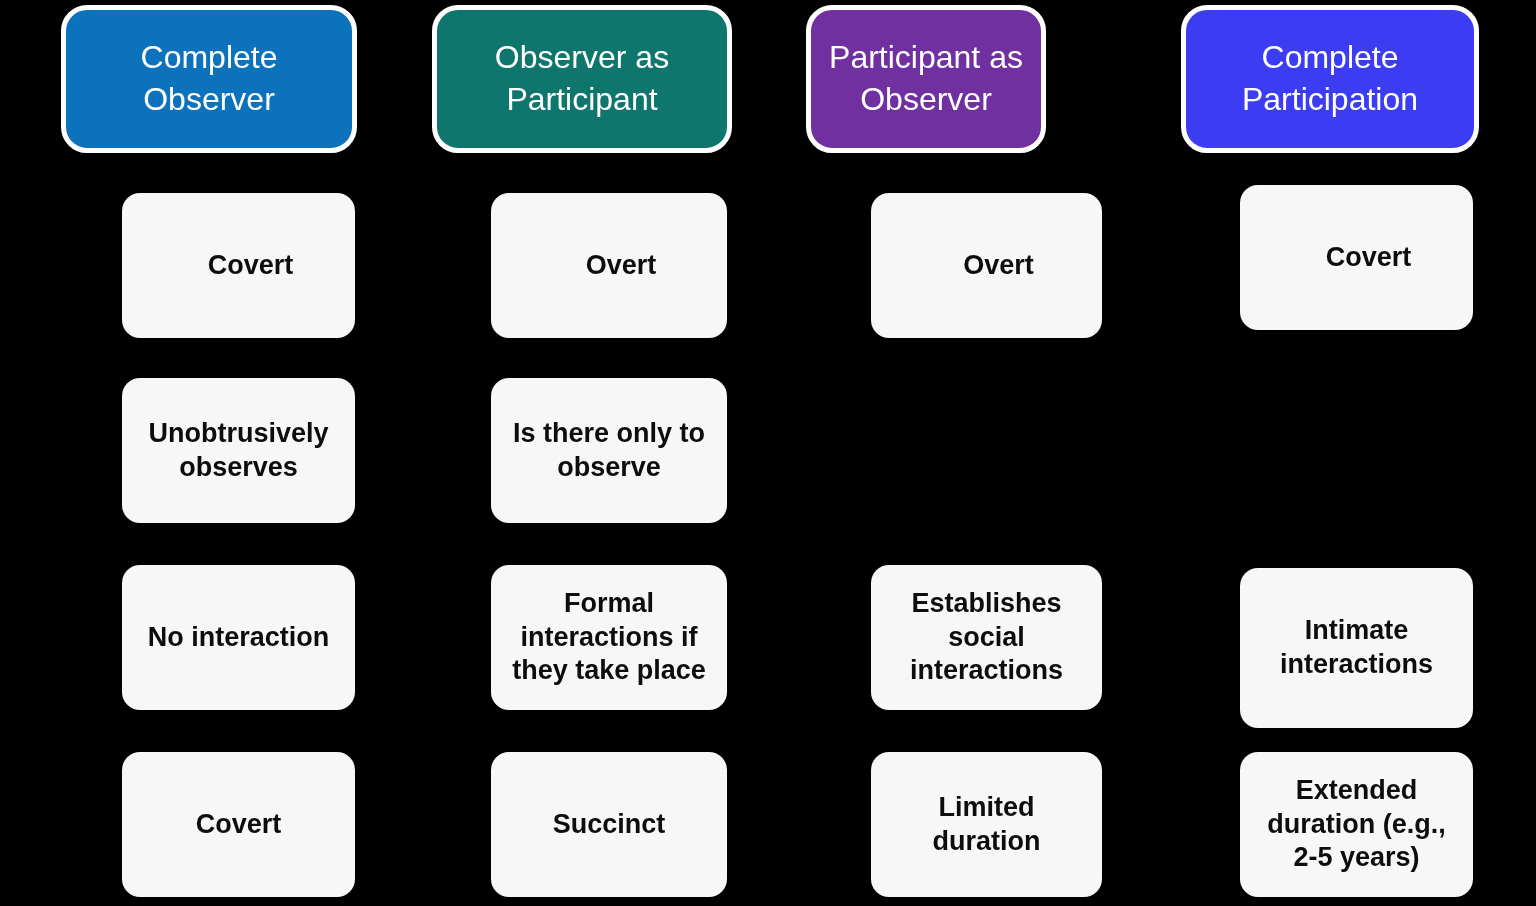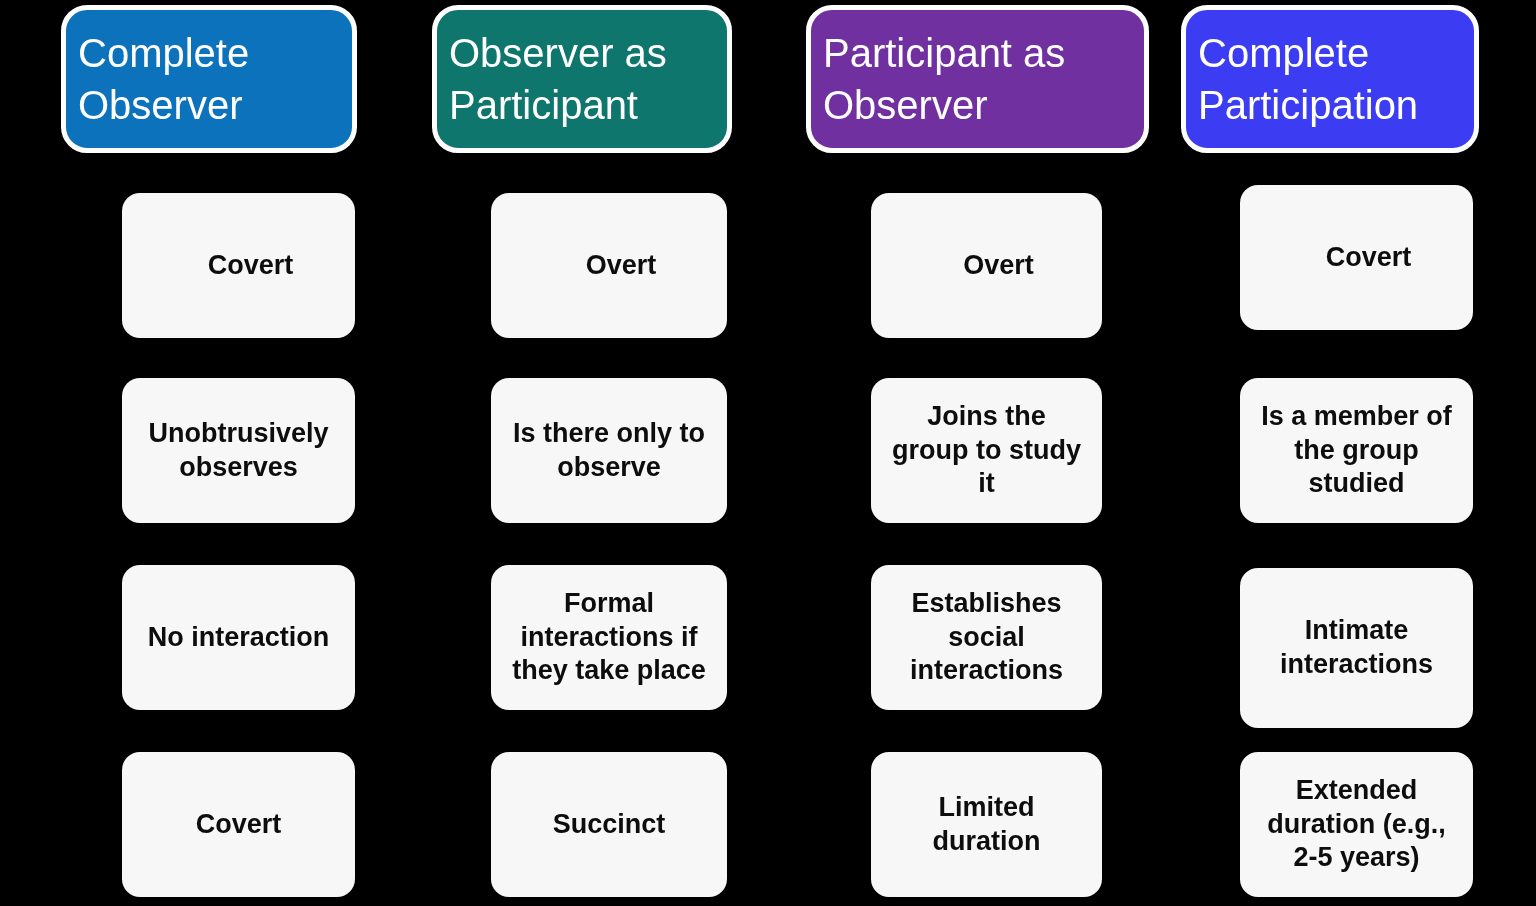--- a/index.html
+++ b/index.html
@@ -18,23 +18,23 @@
   .hdr {
     position: absolute;
     top: 5px;
     height: 148px;
     box-sizing: border-box;
     border: 5px solid #ffffff;
     border-radius: 26px;
     display: flex;
     align-items: center;
     justify-content: center;
-    text-align: left;
+    text-align: center;
     color: #ffffff;
-    font-size: 40px;
+    font-size: 32px;
     line-height: 1.3;
     padding: 0 12px;
     box-shadow: 0 5px 10px rgba(0,0,0,0.55);
   }
   .cell {
     position: absolute;
     height: 145px;
     box-sizing: border-box;
     background: #f7f7f7;
     border-radius: 18px;
@@ -47,21 +47,21 @@
     font-weight: 600;
     line-height: 1.25;
     padding: 8px 16px;
     box-shadow: 3px 4px 6px rgba(0,0,0,0.5);
   }
   
   .c0.hdr  { left: 61px;   width: 296px; }
   .c0.cell { left: 122px;  width: 233px; }
   .c1.hdr  { left: 432px;  width: 300px; }
   .c1.cell { left: 491px;  width: 236px; }
-  .c2.hdr  { left: 806px;  width: 343px; }
+  .c2.hdr  { left: 806px;  width: 240px; }
   .c2.cell { left: 871px;  width: 231px; }
   .c3.hdr  { left: 1181px; width: 298px; }
   .c3.cell { left: 1240px; width: 233px; }
   
   .r0 { top: 193px; padding-left: 40px; }
   .r1 { top: 378px; }
   .r2 { top: 565px; }
   .r3 { top: 752px; }
   
   .c3.r0 { top: 185px; }
@@ -79,23 +79,21 @@
   <div class="cell c0 r3">Covert</div>
 
   <div class="hdr c1" style="background-color: #0f766e;">Observer as Participant</div>
   <div class="cell c1 r0">Overt</div>
   <div class="cell c1 r2">Formal interactions if they take place</div>
   <div class="cell c1 r1">Is there only to observe</div>
   <div class="cell c1 r3">Succinct</div>
 
   <div class="hdr c2" style="background-color: rgb(112, 48, 160);">Participant as Observer</div>
   <div class="cell c2 r0">Overt</div>
-  <div class="cell c2 r1">Joins the group to study it</div>
   <div class="cell c2 r2">Establishes social interactions</div>
   <div class="cell c2 r3">Limited duration</div>
 
   <div class="hdr c3" style="background-color: rgb(60, 61, 242);">Complete Participation</div>
   <div class="cell c3 r0">Covert</div>
-  <div class="cell c3 r1">Is a member of the group studied</div>
   <div class="cell c3 r2">Intimate interactions</div>
   <div class="cell c3 r3">Extended duration (e.g., 2-5 years)</div>
 
 </div>
 
 </body></html>

